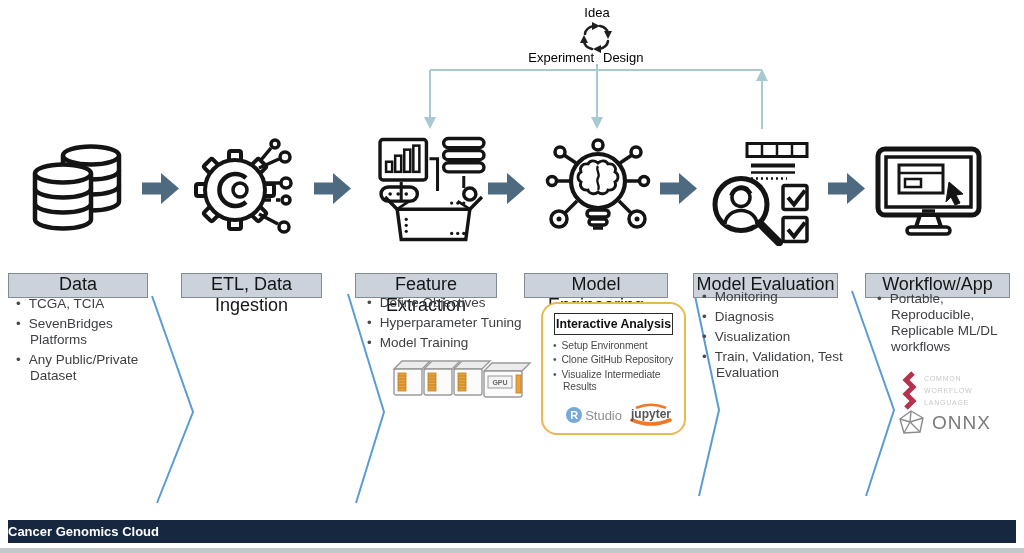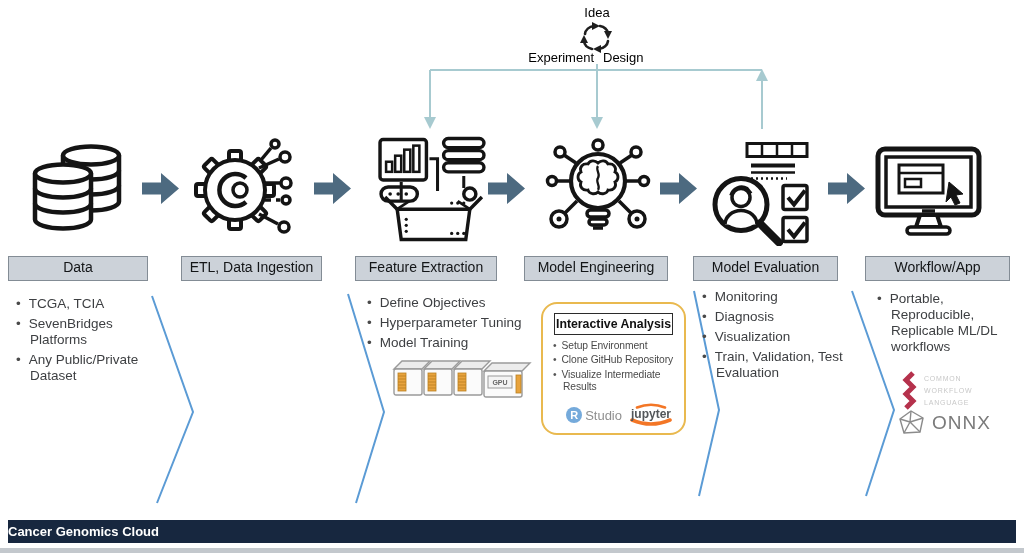--- a/index.html
+++ b/index.html
@@ -7,23 +7,23 @@
     position:relative; width:1024px; height:553px; background:#ffffff;
     font-family:"Liberation Sans", sans-serif; overflow:hidden;
   }
   .abs { position:absolute; }
 
   
   .fb-label { position:absolute; font-size:13px; color:#000000; }
 
   
   .stage-label {
-    position:absolute; top:256px; height:25px; box-sizing:border-box;
+    position:absolute; top:273px; height:25px; box-sizing:border-box;
     background:#ccd2d9; border:1.5px solid #838c95;
-    font-size:14px; color:#131517; text-align:center; line-height:21px;
+    font-size:18px; color:#131517; text-align:center; line-height:21px;
   }
 
   
   ul.bullets { position:absolute; margin:0; padding:0; list-style:none;
     font-size:13.5px; color:#3d3f42; }
   ul.bullets li { padding-left:14px; text-indent:-14px; margin-bottom:4px; line-height:1.18; }
   ul.bullets li::before { content:"•"; margin-right:8px; color:#4a4a4a; }
 
   
   .ia-box {

